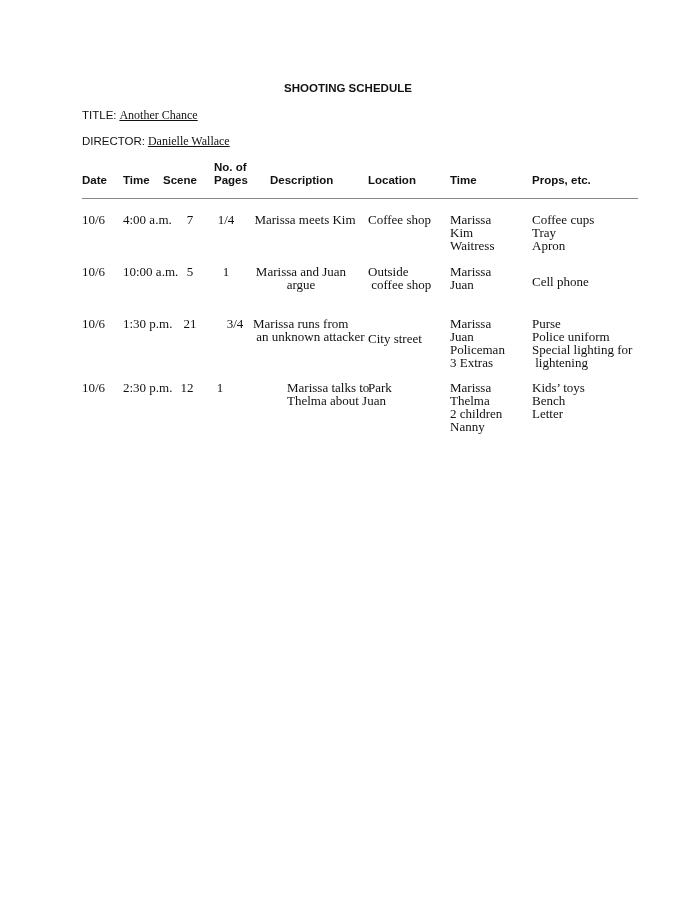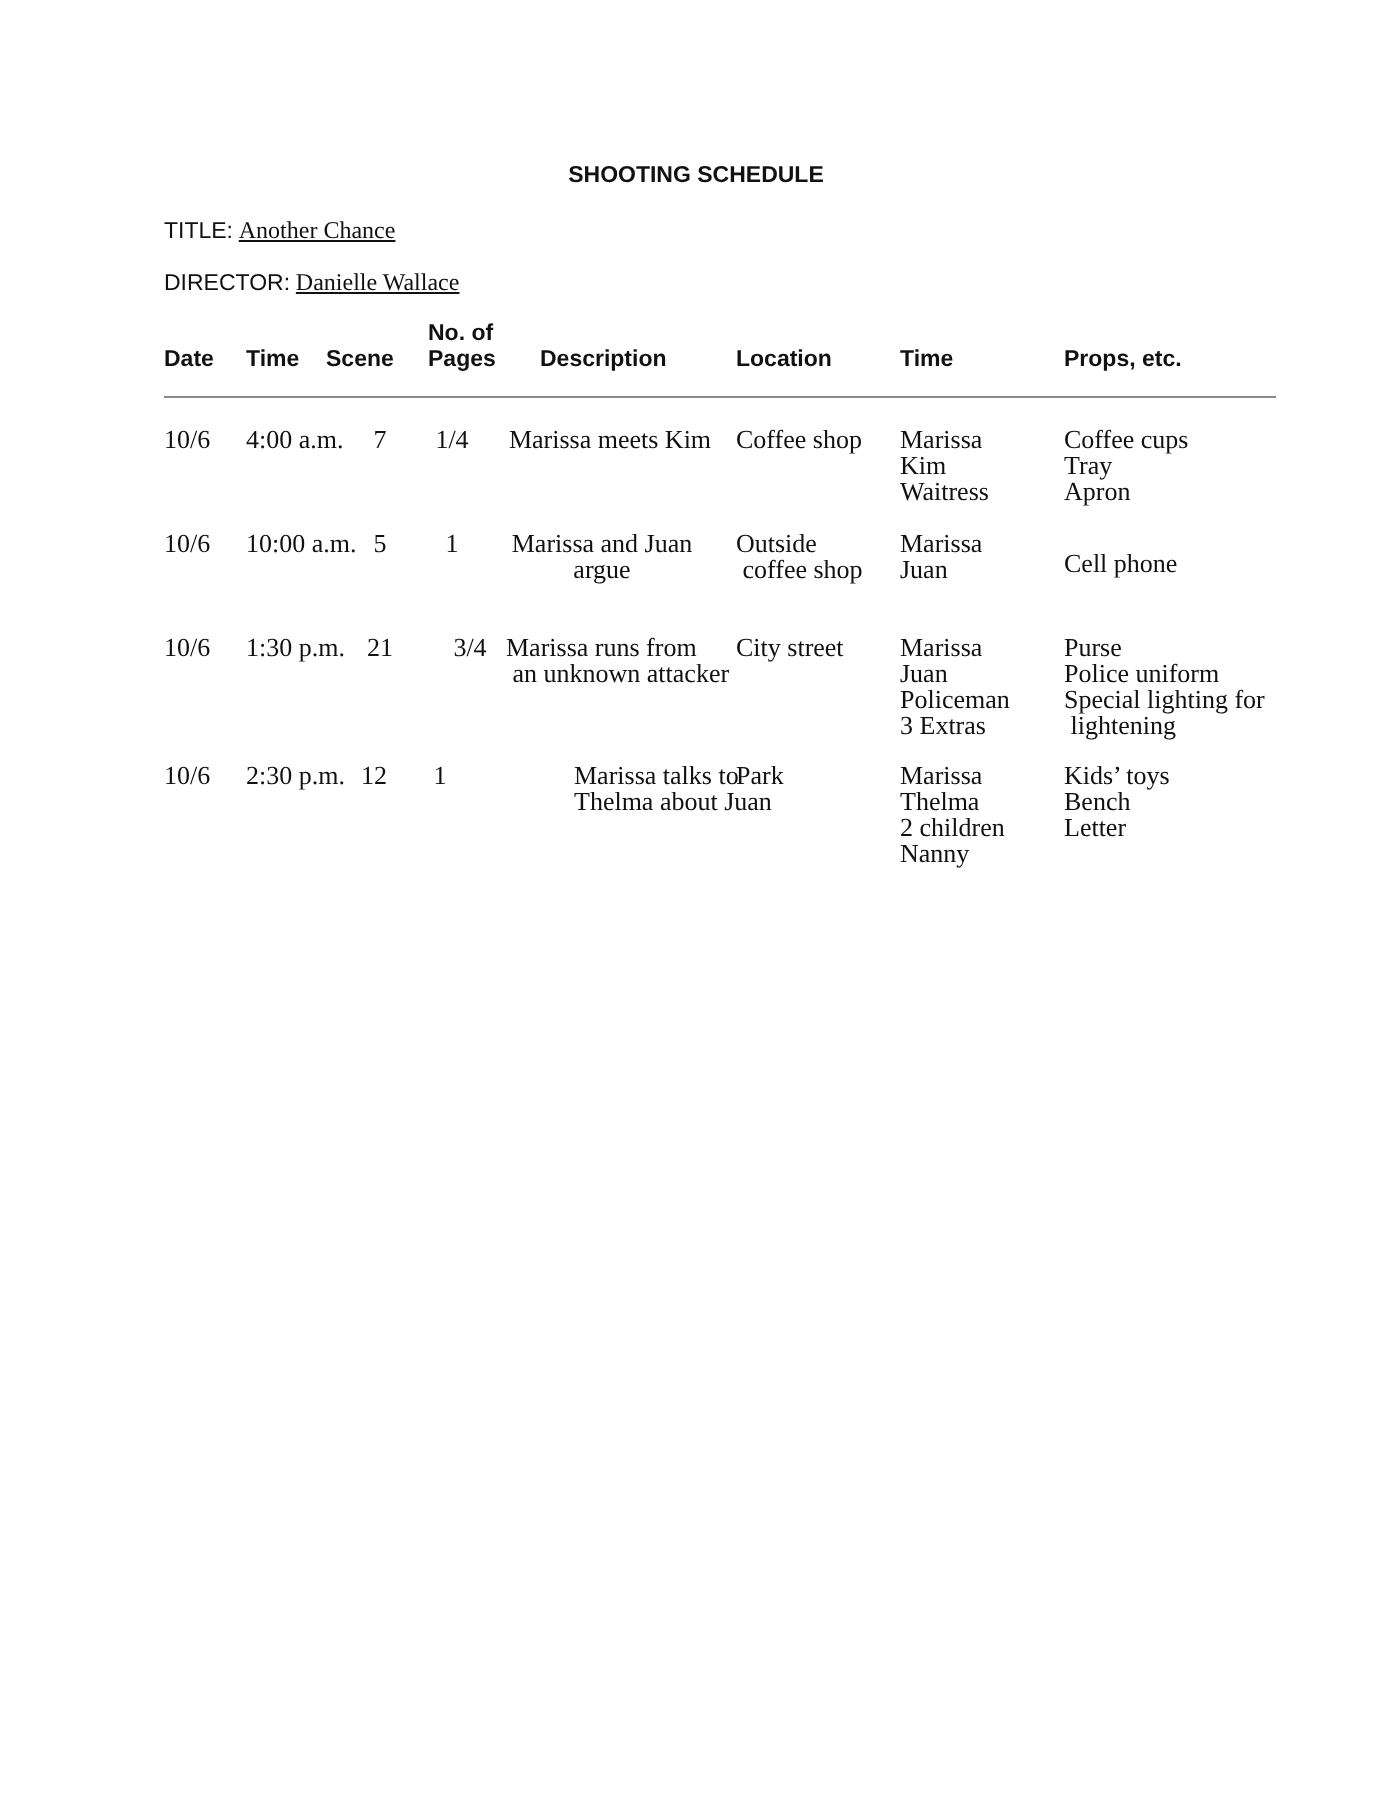--- a/index.html
+++ b/index.html
@@ -75,21 +75,21 @@
   <div class="abs serif cell multiline" style="left:532px; top:250px;margin-top:25px;">Cell phone</div>
 </div>
 
 <div>
   <div class="abs serif cell" style="left:82px; top:317px;">10/6</div>
   <div class="abs serif cell" style="left:123px; top:317px;">1:30 p.m.</div>
   <div class="abs serif cell center" style="left:180px; width:20px; top:317px;">21</div>
   <div class="abs serif cell center" style="left:220px; width:30px; top:317px;">3/4</div>
   <div class="abs serif cell multiline" style="left:253px; top:317px;">Marissa runs from
  an unknown attacker</div>
-  <div class="abs serif cell multiline" style="left:368px; top:317px;text-align:right;">City street</div>
+  <div class="abs serif cell multiline" style="left:368px; top:332px;text-align:right;">City street</div>
   <div class="abs serif cell multiline" style="left:450px; top:317px;">Marissa
 Juan
 Policeman
 3 Extras</div>
   <div class="abs serif cell multiline" style="left:532px; top:317px;">Purse
 Police uniform
 Special lighting for
  lightening</div>
 </div>
 

